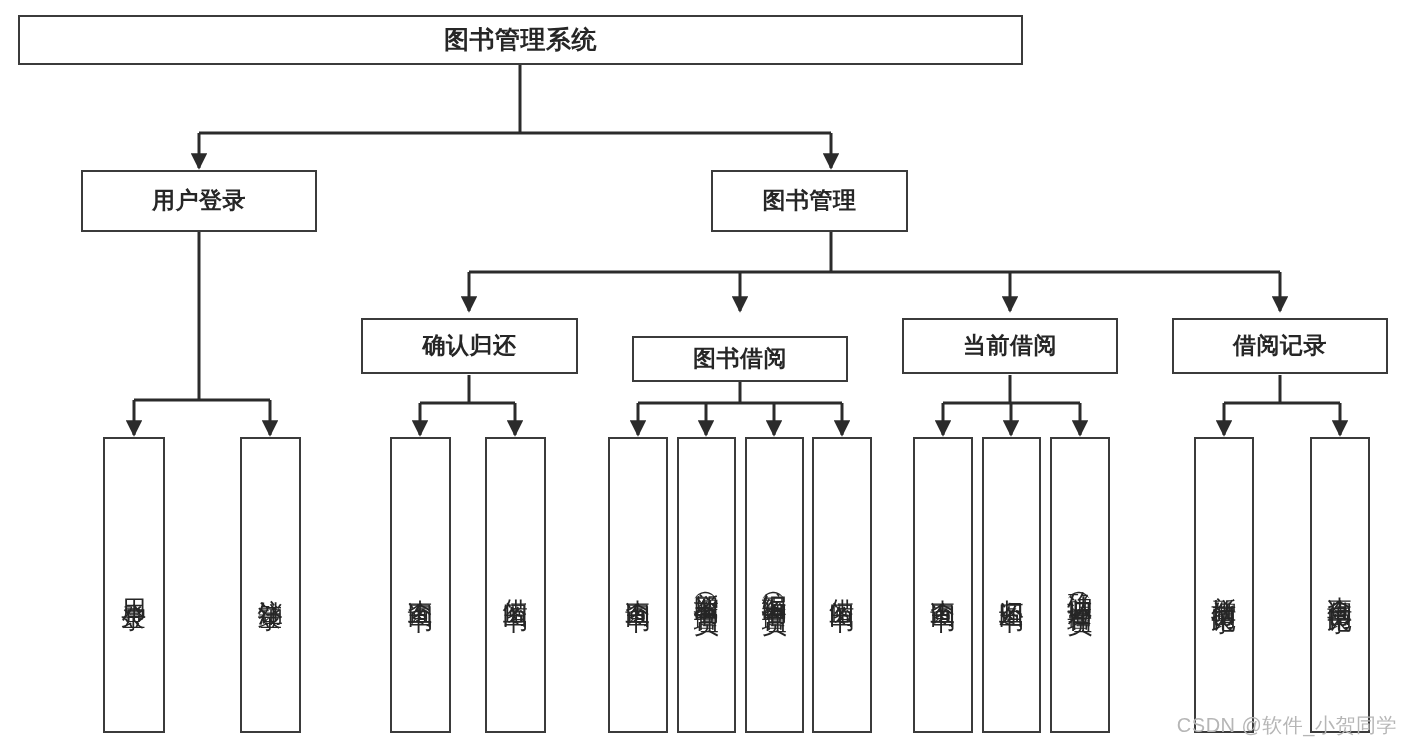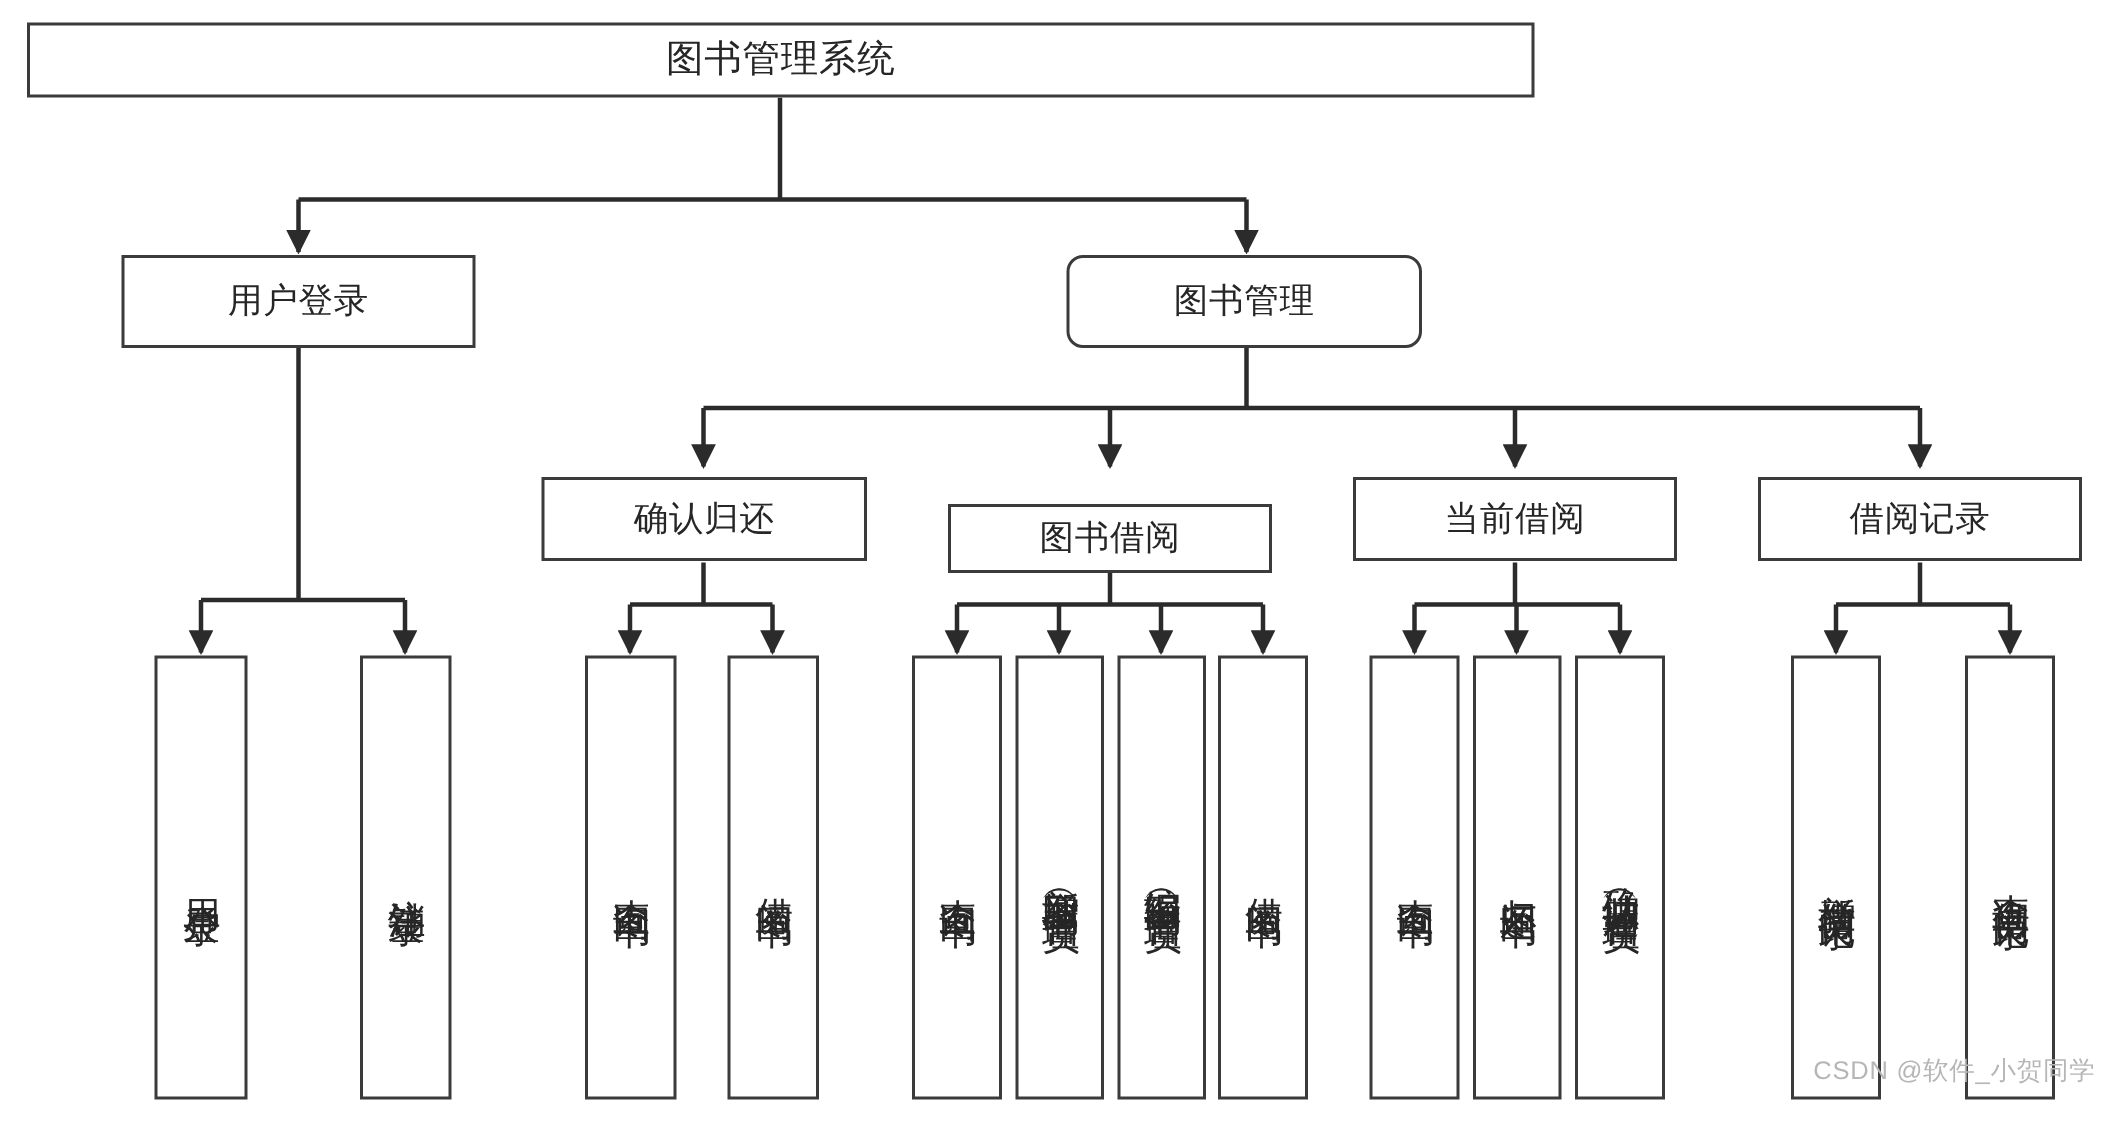--- a/index.html
+++ b/index.html
@@ -40,20 +40,21 @@
     display: block;
     text-align: center;
     line-height: 1.18;
     color: #262626;
     letter-spacing: 0.5px;
   }
   
   .node.horiz .node-label {
     font-size: 23px;
     writing-mode: horizontal-tb;
+    font-weight: bold;
   }
   .node.root .node-label {
     font-size: 25px;
   }
   
   .node.vert {
     align-items: center;
     justify-content: center;
     padding: 6px 0;
   }
@@ -62,22 +63,22 @@
     text-orientation: upright;
     font-size: 25px;
     line-height: 1.05;
     letter-spacing: 3px;
     max-height: 100%;
     white-space: nowrap;
   }
   #watermark {
     position: absolute;
     right: 8px;
-    bottom: 22px;
-    font-size: 17px;
+    bottom: 8px;
+    font-size: 20px;
     color: #b6b6b6;
     letter-spacing: 0.5px;
     white-space: nowrap;
     user-select: none;
   }
 </style>
 </head>
 <body>
 
 <div id="diagram-root">
@@ -133,21 +134,21 @@
     </g>
   </svg>
 
   <div class="node horiz root" style="left:18px; top:15px; width:1005px; height:50px;">
     <span class="node-label">图书管理系统</span>
   </div>
 
   <div class="node horiz" style="left:81px; top:170px; width:236px; height:62px;">
     <span class="node-label">用户登录</span>
   </div>
-  <div class="node horiz" style="left:711px; top:170px; width:237px; height:62px;border-radius:11px;">
+  <div class="node horiz" style="left:711px; top:170px; width:197px; height:62px;">
     <span class="node-label">图书管理</span>
   </div>
 
   <div class="node horiz" style="left:361px; top:318px; width:217px; height:56px;">
     <span class="node-label">确认归还</span>
   </div>
   <div class="node horiz" style="left:632px; top:336px; width:216px; height:46px;">
     <span class="node-label">图书借阅</span>
   </div>
   <div class="node horiz" style="left:902px; top:318px; width:216px; height:56px;align-items:center;">

